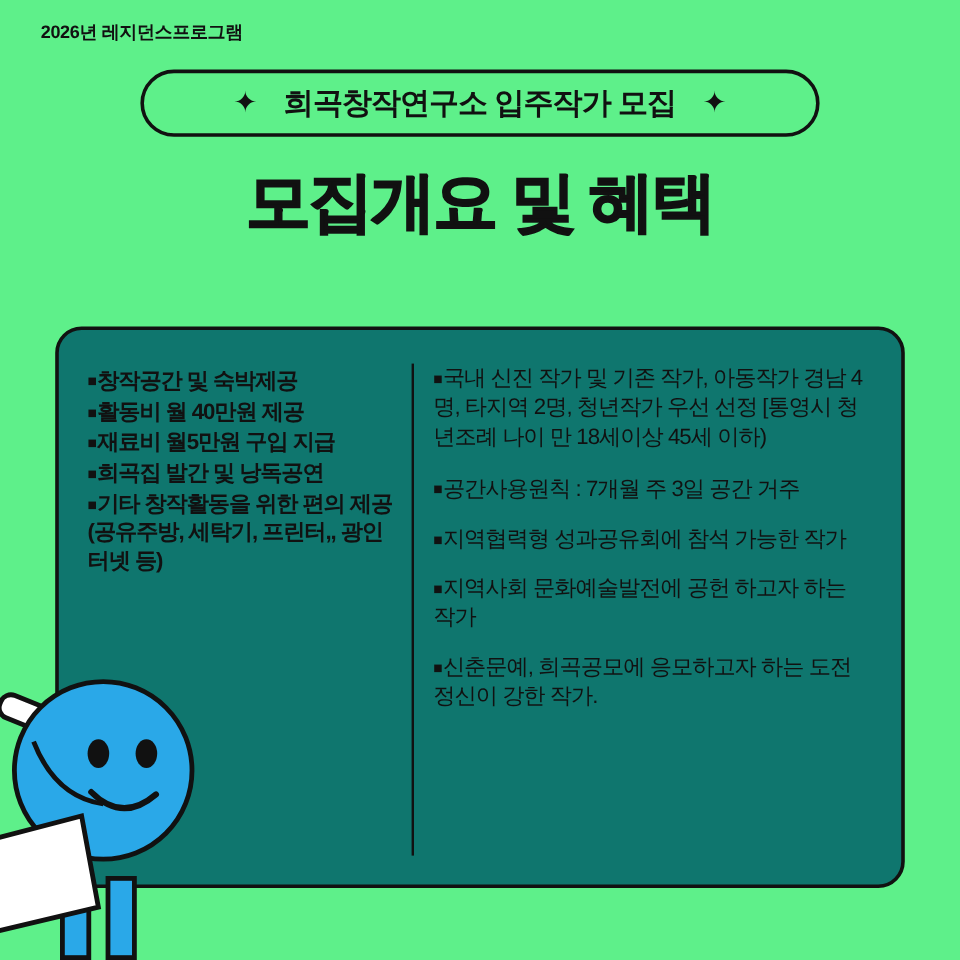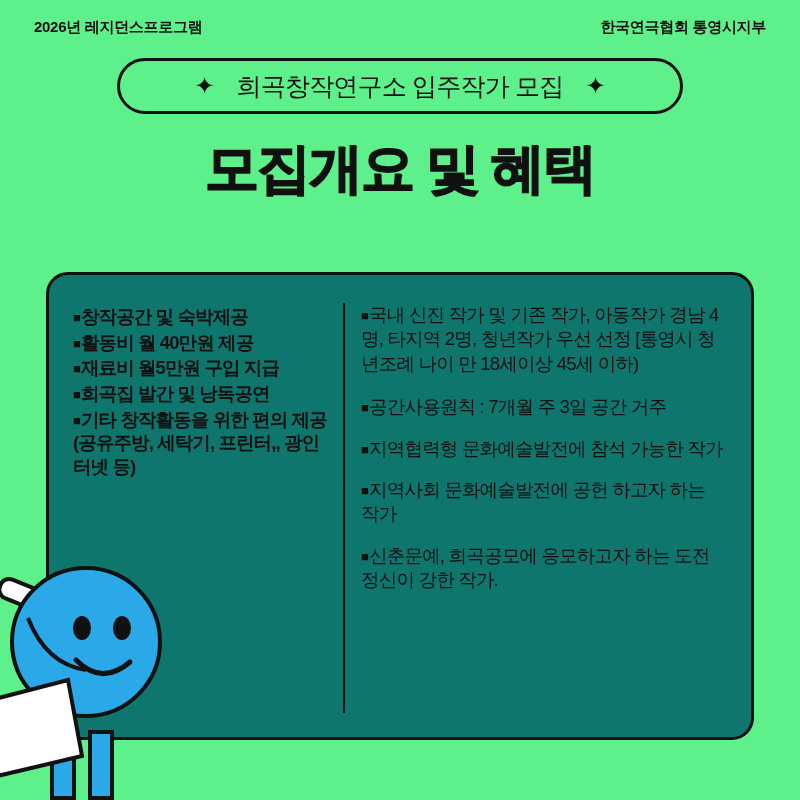--- a/index.html
+++ b/index.html
@@ -51,21 +51,21 @@
     border-radius: 34px;
     background: #5ef08a;
     display: flex;
     align-items: center;
     justify-content: center;
     gap: 22px;
     box-sizing: border-box;
   }
   .pill .label {
     font-size: 25px;
-    font-weight: normal;
+    font-weight: bold;
     color: #111;
     letter-spacing: -0.8px;
     line-height: 1;
   }
   .spark {
     font-size: 24px;
     line-height: 1;
     color: #111;
   }
 
@@ -148,21 +148,20 @@
     height: 280px;
   }
 </style>
 </head>
 <body>
 
 <div class="page">
 
   <div class="topbar">
     <span>2026년 레지던스프로그램</span>
-    <span>한국연극협회 통영시지부</span>
   </div>
 
   <div class="pill">
     <span class="spark">✦</span>
     <span class="label">희곡창작연구소 입주작가 모집</span>
     <span class="spark">✦</span>
   </div>
 
   <div class="headline">모집개요 및 혜택</div>
 
@@ -174,21 +173,21 @@
       <div class="item"><span class="sq">■</span><span>재료비 월5만원 구입 지급</span></div>
       <div class="item"><span class="sq">■</span><span>희곡집 발간 및 낭독공연</span></div>
       <div class="item"><span class="sq">■</span><span>기타 창작활동을 위한 편의 제공 (공유주방, 세탁기, 프린터,, 광인터넷 등)</span></div>
     </div>
 
     <div class="divider"></div>
 
     <div class="col-right">
       <div class="r-item"><span class="sq">■</span><span>국내 신진 작가 및 기존 작가, 아동작가 경남 4명, 타지역 2명, 청년작가 우선 선정 [통영시 청년조례 나이 만 18세이상 45세 이하)</span></div>
       <div class="r-item"><span class="sq">■</span><span>공간사용원칙 : 7개월 주 3일 공간 거주</span></div>
-      <div class="r-item"><span class="sq">■</span><span>지역협력형 문화예술발전에 참석 가능한 작가</span></div>
+      <div class="r-item"><span class="sq">■</span><span>지역협력형 성과공유회에 참석 가능한 작가</span></div>
       <div class="r-item"><span class="sq">■</span><span>지역사회 문화예술발전에 공헌 하고자 하는 작가</span></div>
       <div class="r-item"><span class="sq">■</span><span>신춘문예, 희곡공모에 응모하고자 하는 도전정신이 강한 작가.</span></div>
     </div>
 
   </div>
 
   <svg class="mascot" viewBox="0 0 250 280">
 
     <rect x="6" y="78" width="120" height="20" rx="9" fill="#ffffff" stroke="#111" stroke-width="4" transform="rotate(22 66 88)"></rect>
 

